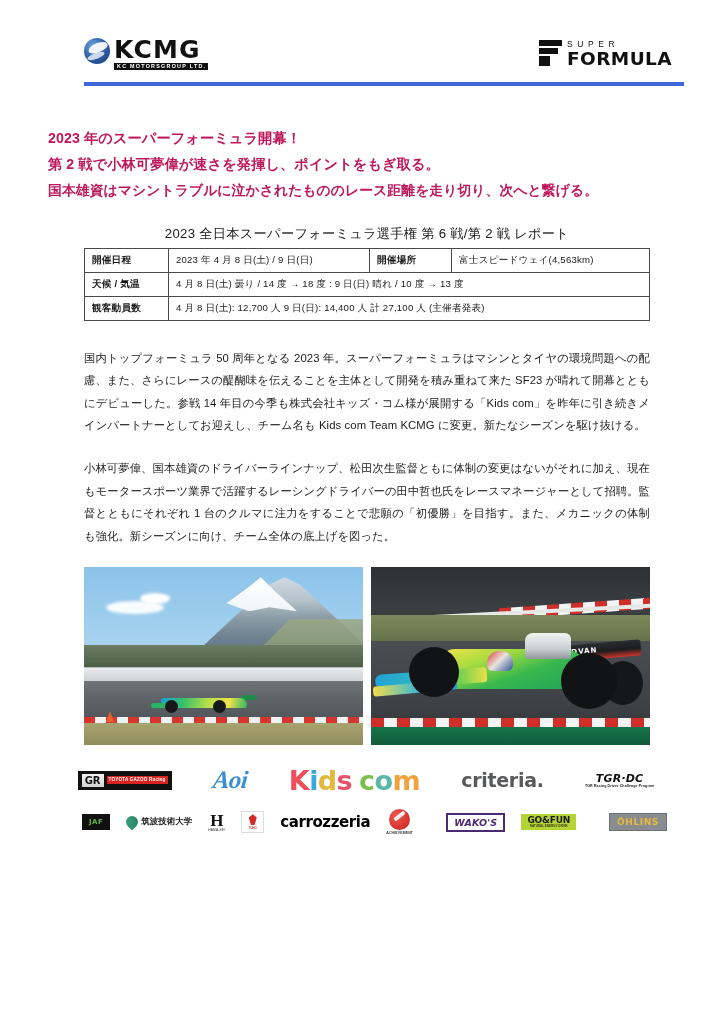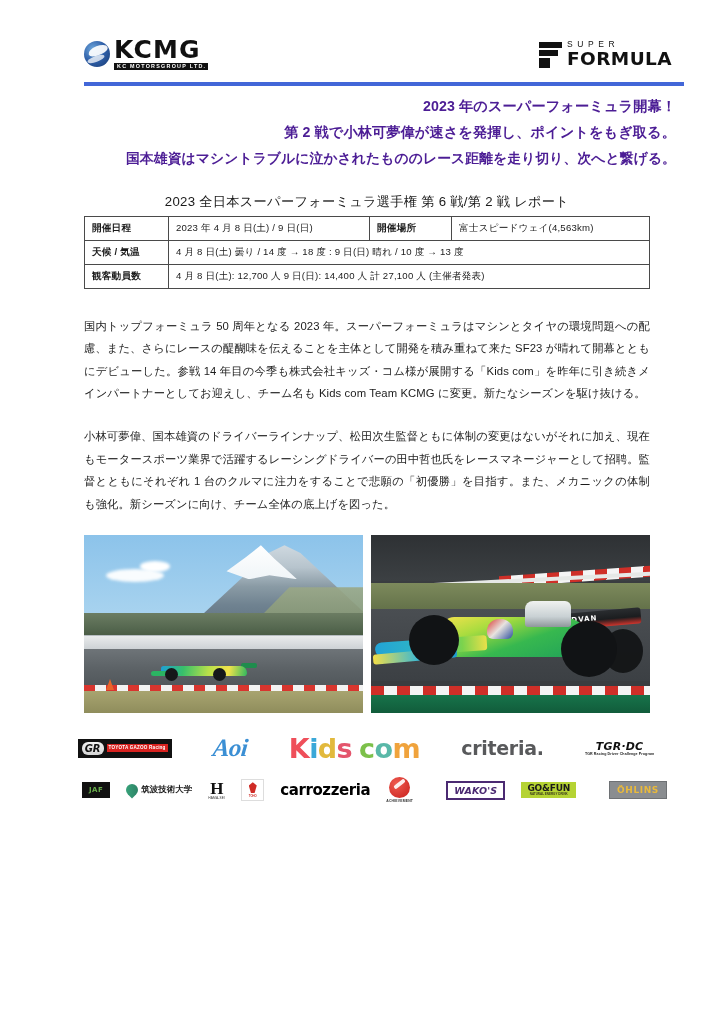--- a/index.html
+++ b/index.html
@@ -29,21 +29,20 @@
   .header {
     display: flex;
     align-items: center;
     justify-content: space-between;
     padding: 36px 52px 0 84px;
     height: 72px;
   }
 
   .kcmg-logo {
     display: flex;
-    align-items: center;
     gap: 4px;
   }
   .kcmg-mark {
     width: 26px;
     height: 26px;
     border-radius: 50%;
     background: radial-gradient(circle at 34% 32%, #6ea8dd 0%, #2f5fa8 48%, #173a72 100%);
     position: relative;
     flex: none;
     overflow: hidden;
@@ -85,21 +84,21 @@
     margin-top: 1px;
     background: #111;
     color: #fff;
     padding: 1px 2px 1px 3px;
     display: block;
     text-align: center;
   }
 
   .sf-logo {
     display: flex;
-    align-items: flex-end;
+    align-items: flex-start;
     gap: 5px;
   }
   .sf-bars {
     display: flex;
     flex-direction: column;
     gap: 2px;
   }
   .sf-bars i { display: block; background: #111; }
   .sf-bars i:nth-child(1) { width: 23px; height: 6px; }
   .sf-bars i:nth-child(2) { width: 19px; height: 6px; }
@@ -123,26 +122,26 @@
   }
 
   .hr-blue {
     height: 4px;
     background: #4267d8;
     margin: 10px 40px 0 84px;
   }
 
   
   .headline {
-    text-align: right;
-    margin: 8px 48px 0 48px;
+    text-align: left;
+    margin: 40px 48px 0 48px;
     font-weight: 700;
     font-size: 14.2px;
     line-height: 1.82;
-    color: #4c1d95;
+    color: #be185d;
     letter-spacing: .1px;
   }
   .headline div:nth-child(3) { font-size: 13.8px; }
 
   
   .table-wrap { margin: 22px 74px 0 84px; }
   .table-title {
     text-align: center;
     font-size: 13.2px;
     font-weight: 400;
@@ -392,23 +391,22 @@
   .sp-row.r1 { height: 34px; margin-bottom: 12px; }
   .sp-row.r2 { height: 26px; }
 
   .gr-logo {
     display: flex; align-items: center;
     background: #111; padding: 3px 4px; gap: 3px;
   }
   .gr-mark {
     background: linear-gradient(#f2f2f2,#d4d4d4);
     color: #111; font-weight: 800; font-size: 10px;
-    padding: 1px 3px; font-style: italic;
-    font-family: "DejaVu Sans", sans-serif;
-    border-radius: 6px;
+    padding: 1px 3px; 
+    font-family: "DejaVu Sans", sans-serif;
   }
   .gr-txt {
     background: #d8221f; color: #fff;
     font-size: 4.6px; font-weight: 700;
     line-height: 1.35; padding: 1px 2px;
     text-align: left; letter-spacing: .2px;
   }
 
   .aoi-logo {
     font-family: "Liberation Serif", serif;

